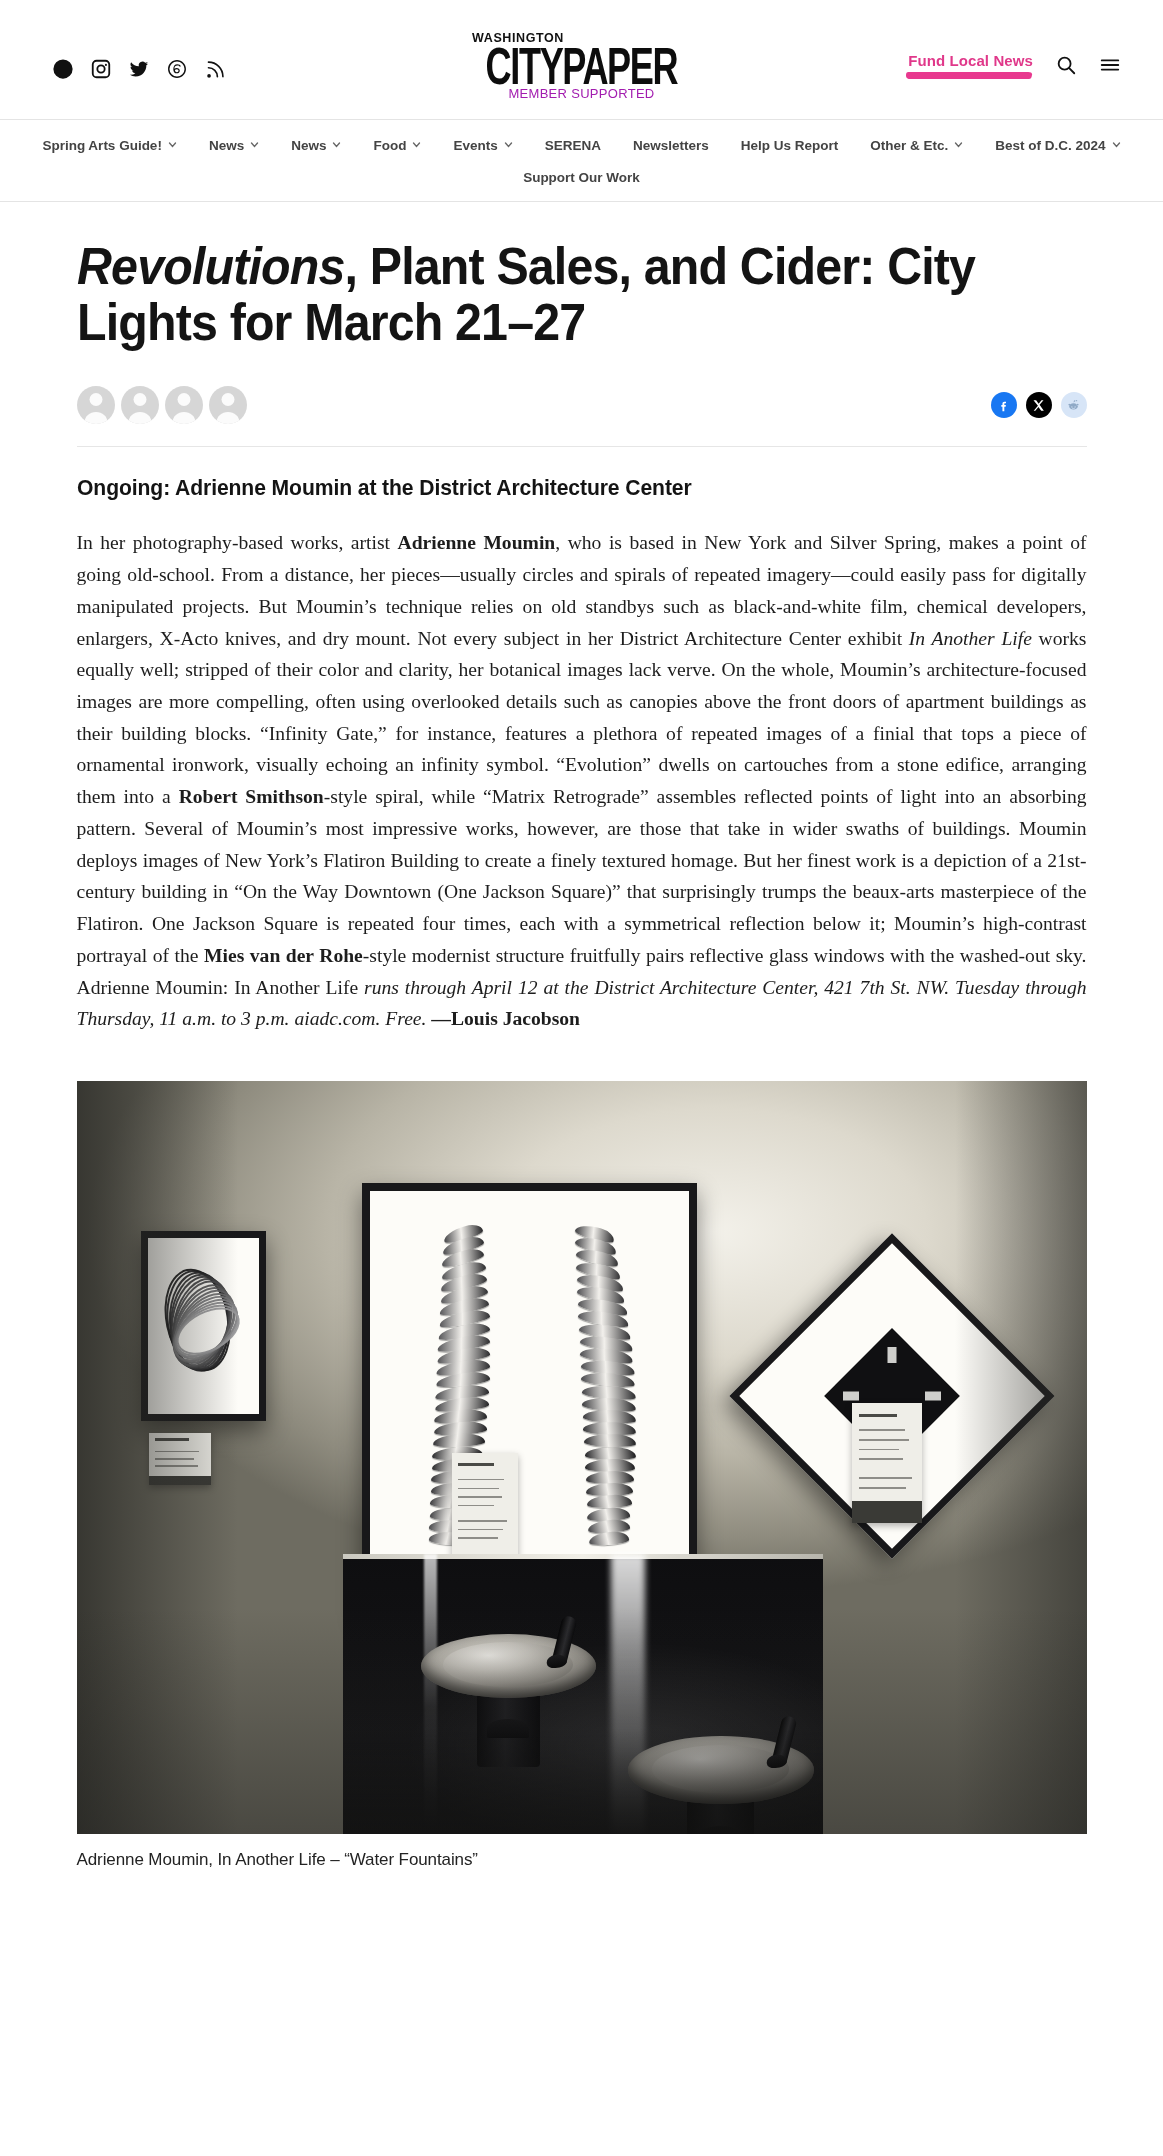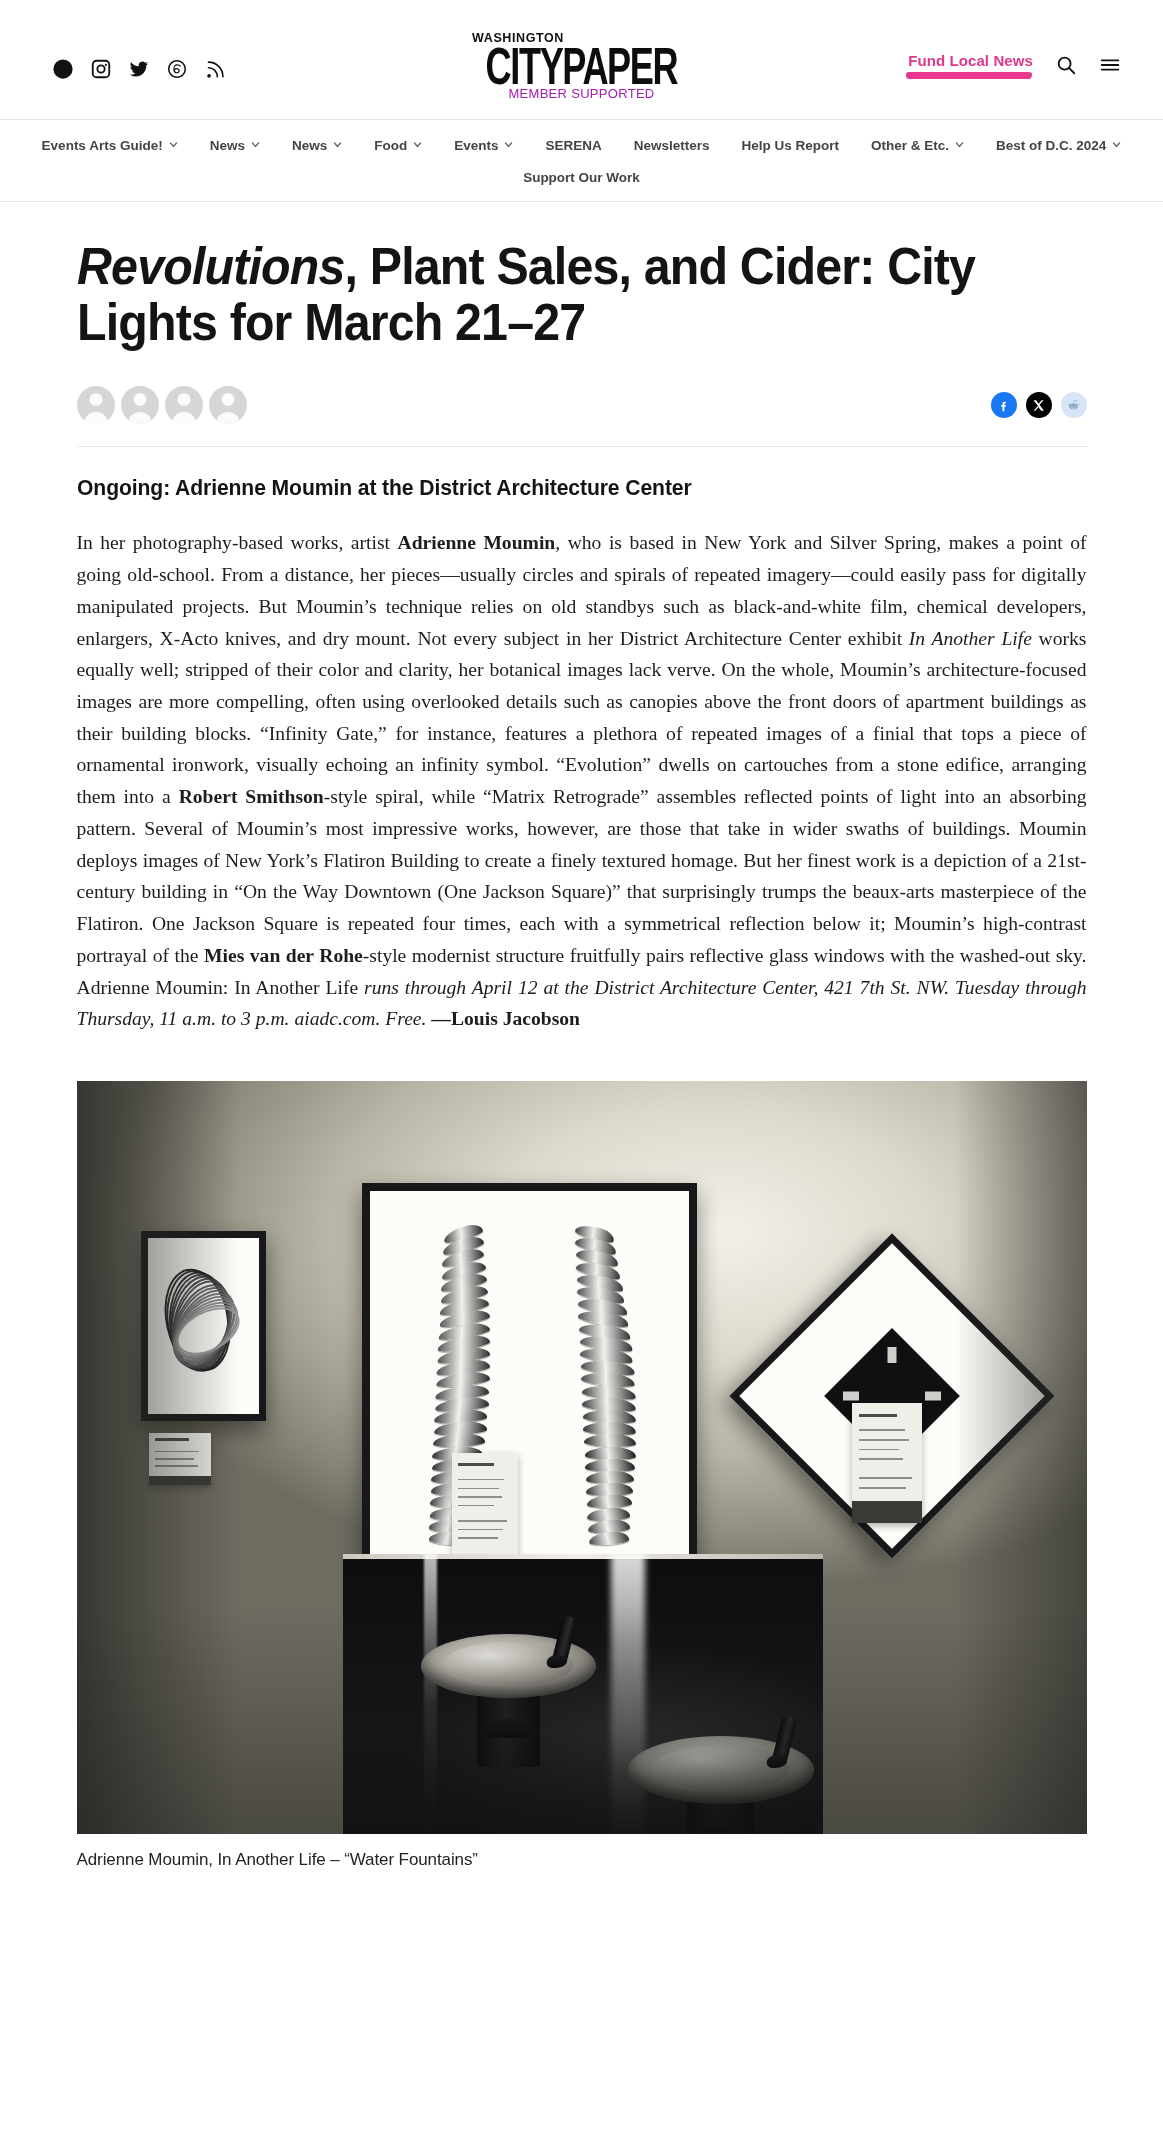--- a/index.html
+++ b/index.html
@@ -471,21 +471,21 @@
           <line x1="3" y1="12" x2="21" y2="12"></line>
           <line x1="3" y1="17" x2="21" y2="17"></line>
         </svg>
     </span>
   </div>
 </header>
 
 <nav class="navbar">
   <div class="nav-row" id="nav-row-1">
       <a class="nav-item" href="#">
-        <span>Events Arts Guide!</span>
+        <span>Spring Arts Guide!</span>
         <span class="caret">
           <svg viewBox="0 0 12 12" fill="none" stroke="#666" stroke-width="1.8" stroke-linecap="round">
             <polyline points="2,4 6,8.5 10,4"></polyline>
           </svg>
         </span>
       </a>
       <a class="nav-item" href="#">
         <span>News</span>
         <span class="caret">
           <svg viewBox="0 0 12 12" fill="none" stroke="#666" stroke-width="1.8" stroke-linecap="round">

